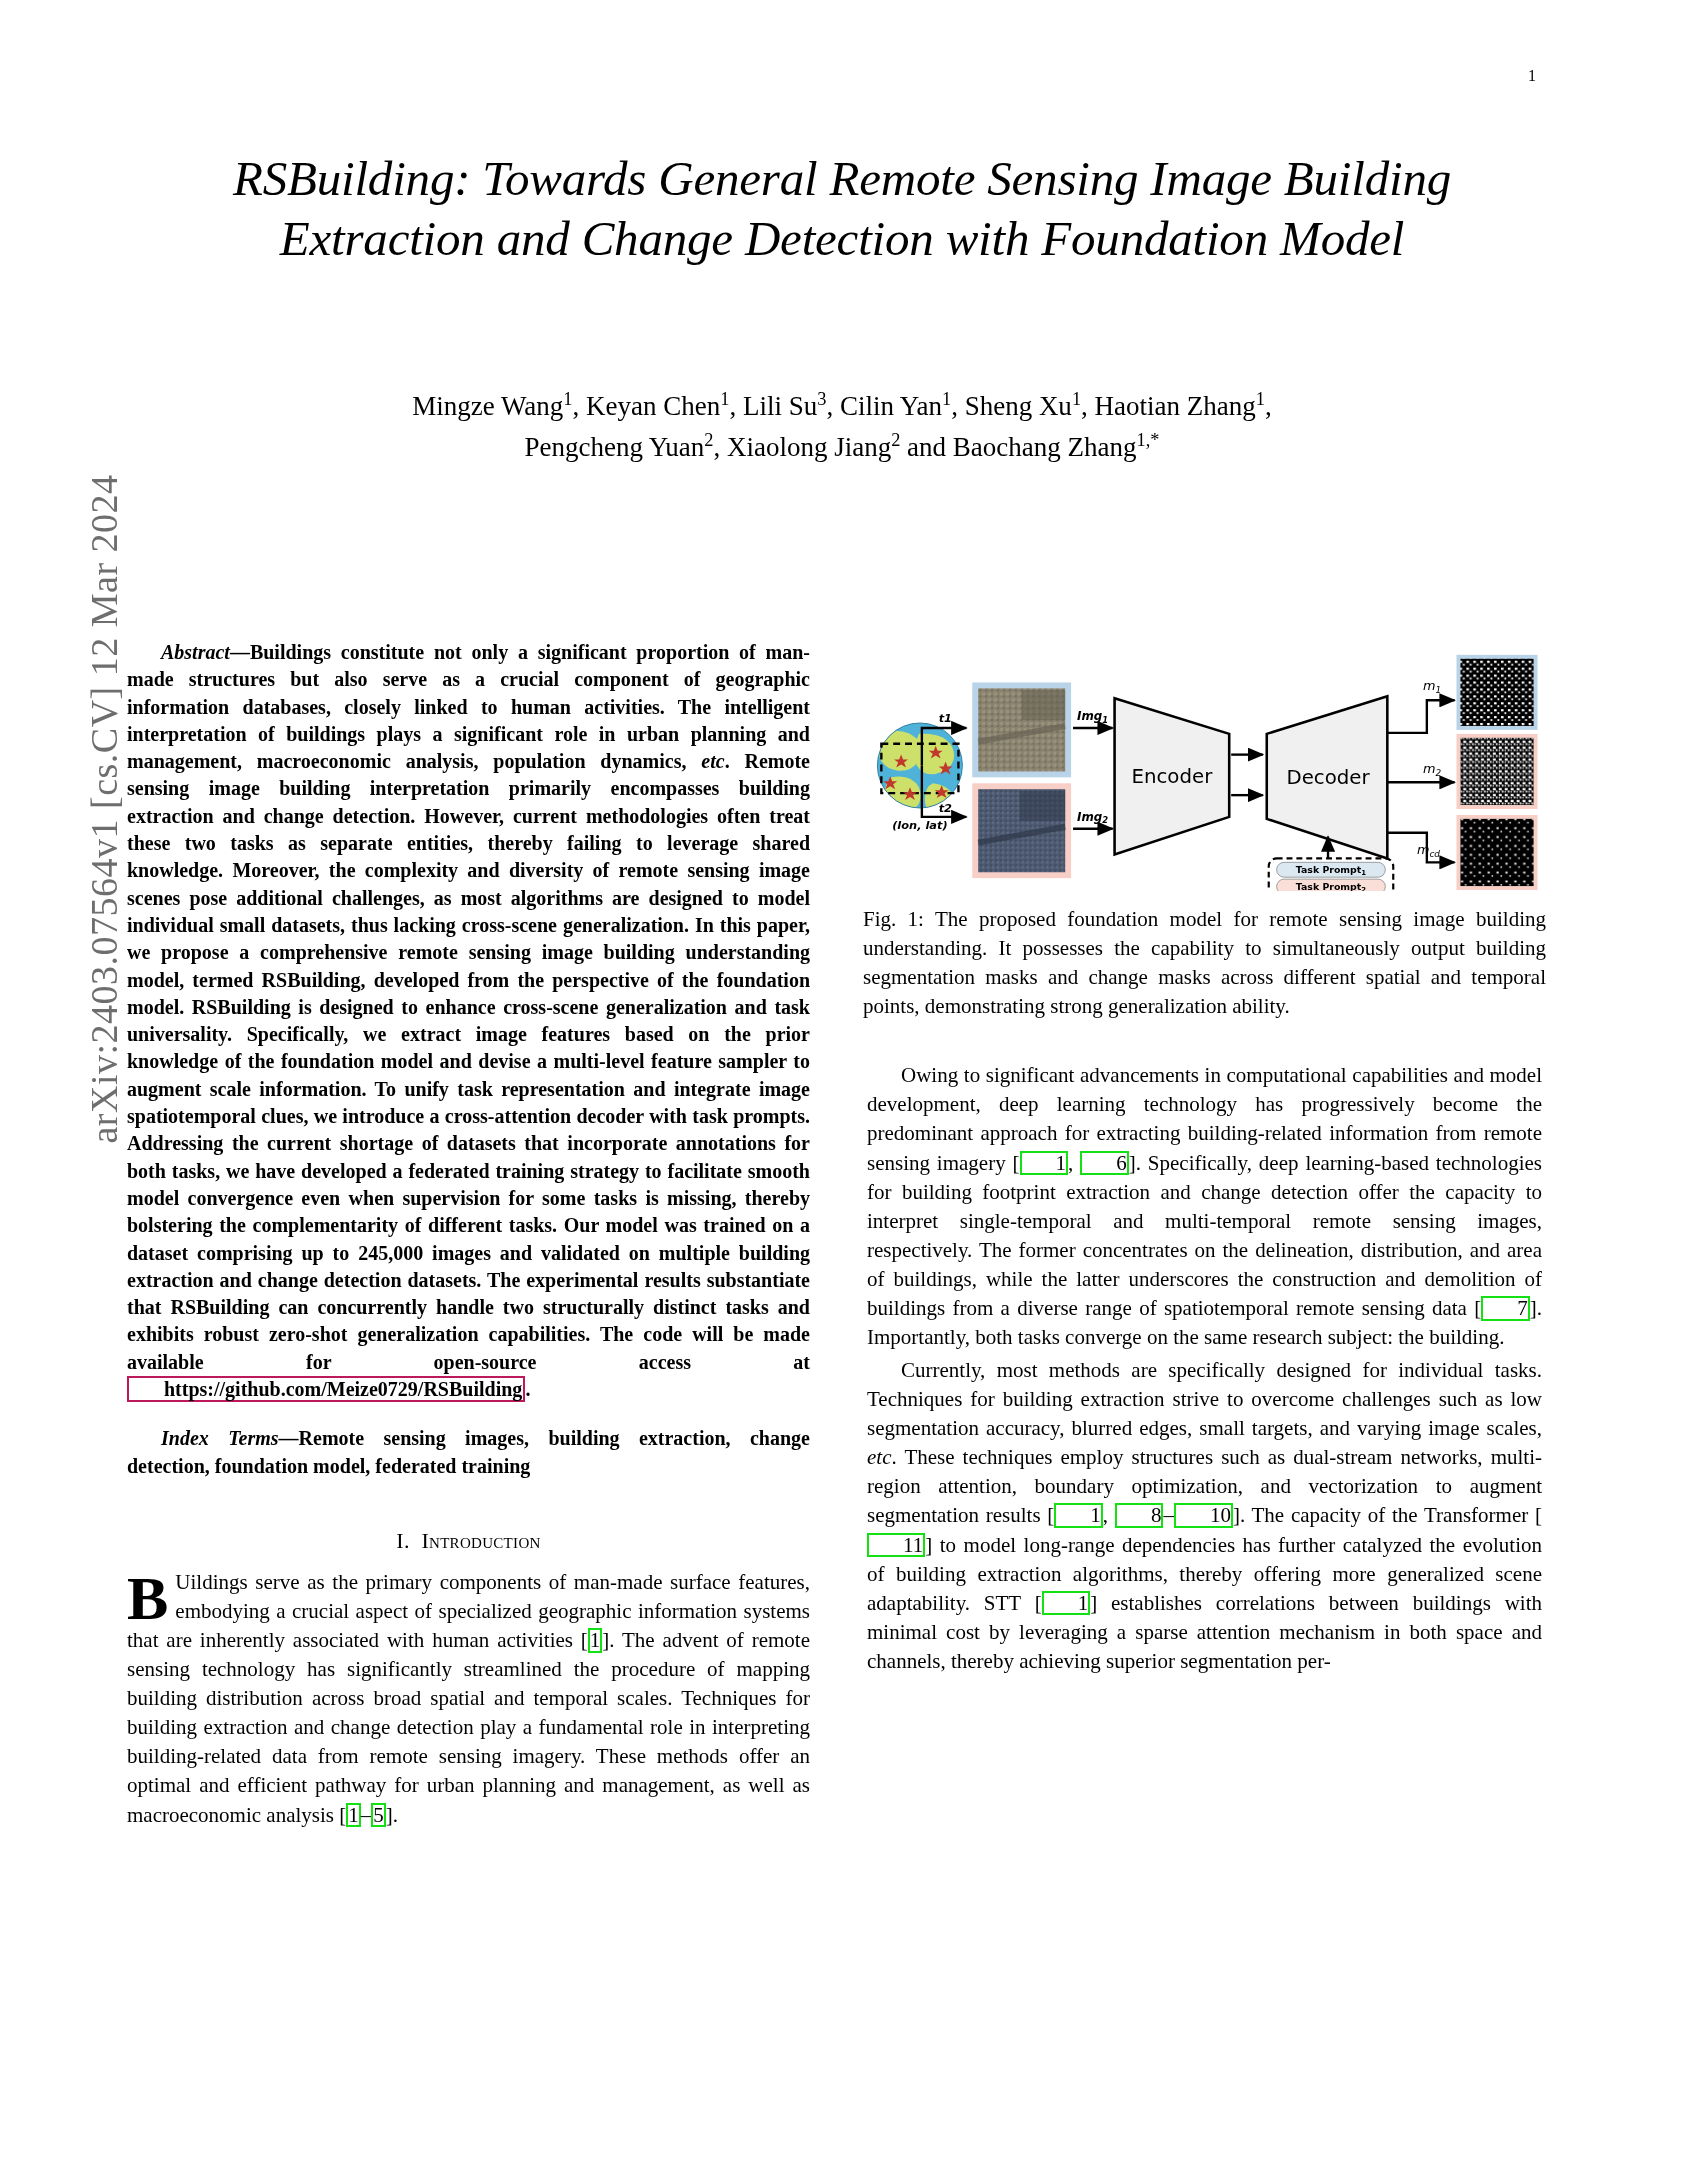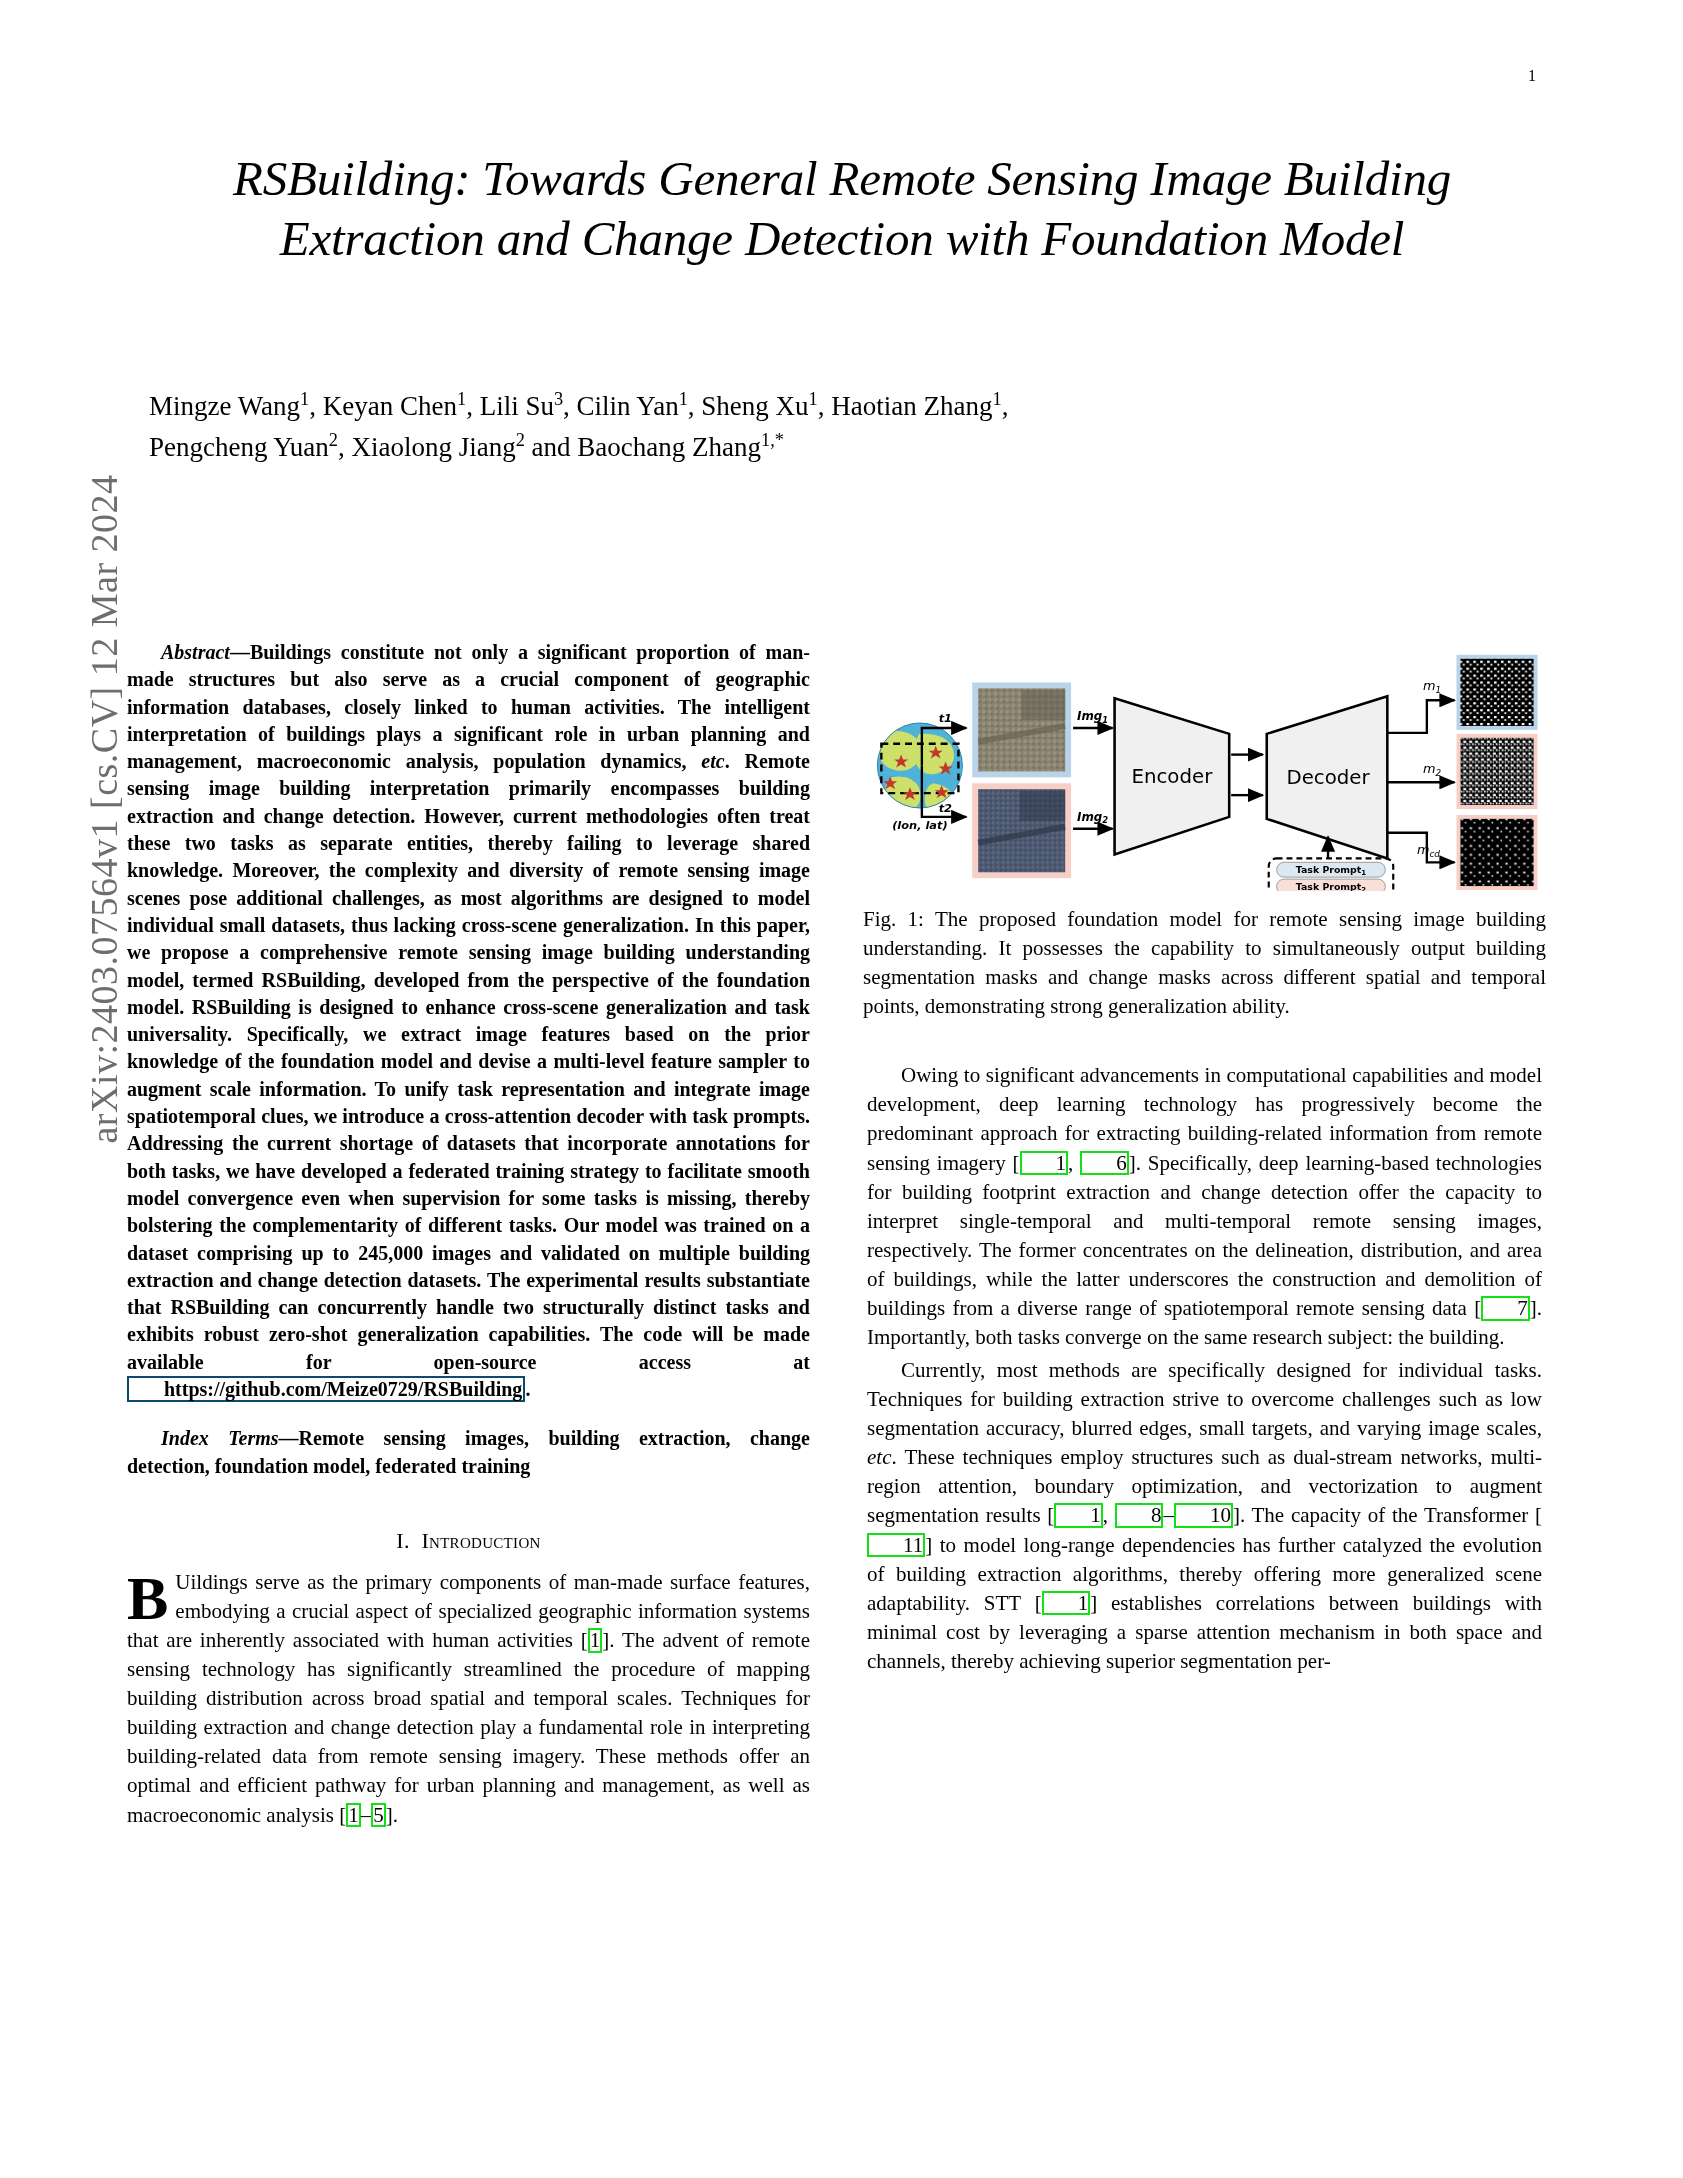--- a/index.html
+++ b/index.html
@@ -58,20 +58,21 @@
     margin: 0;
     letter-spacing: -0.2px;
     font-style: italic;
   }
 
   .authors {
     position: absolute;
     left: 149px;
     top: 386px;
     width: 1386px;
+    text-align: center;
     font-size: 27px;
     line-height: 1.5;
   }
   .affils {
     position: absolute;
     left: 149px;
     top: 485px;
     width: 1386px;
     text-align: center;
     font-size: 27px;
@@ -107,21 +108,21 @@
     font-weight: bold;
     font-size: 20px;
     line-height: 1.365;
     text-align: justify;
     text-indent: 34px;
     margin: 22px 0 0 0;
   }
 
   .url-box {
     display: inline-block;
-    border: 2px solid #0c4a6e;
+    border: 2px solid #be185d;
     padding: 0 1px;
     line-height: 1.12;
     margin: 0;
   }
 
   .section-head {
     text-align: center;
     font-size: 22px;
     margin: 48px 0 14px 0;
     font-variant: small-caps;

